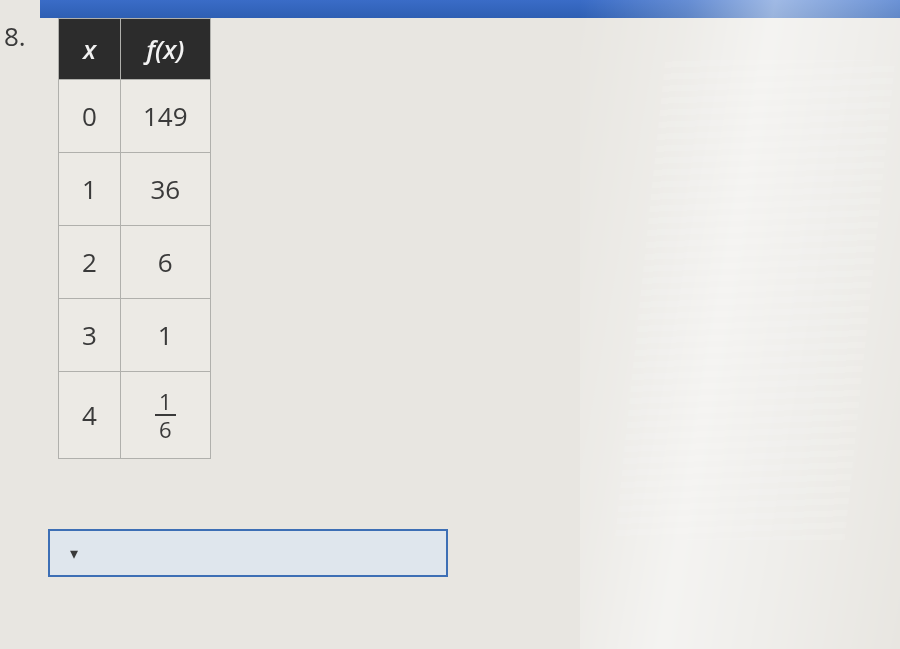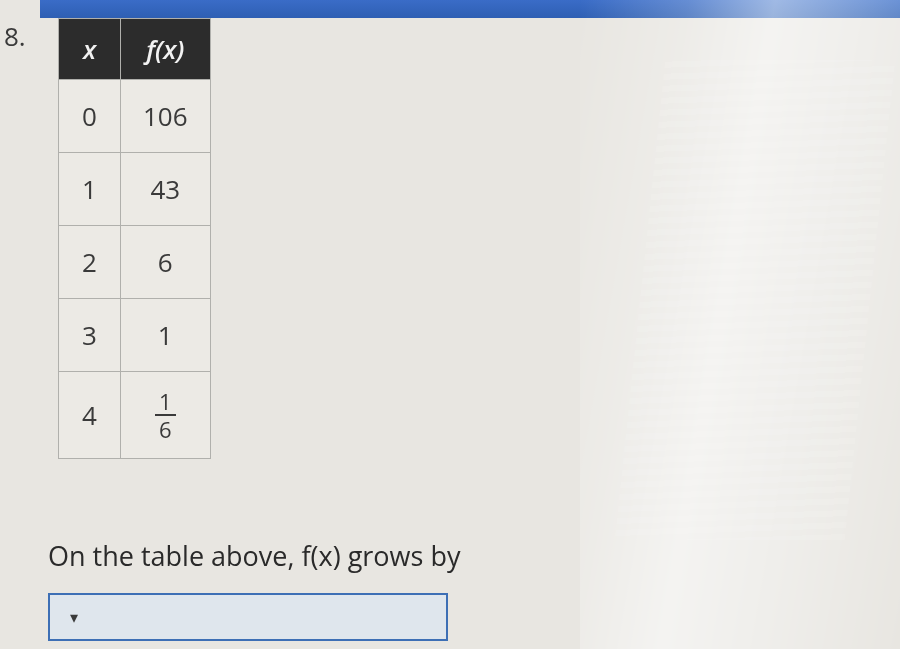--- a/index.html
+++ b/index.html
@@ -144,25 +144,25 @@
   <table class="fx">
     <thead>
       <tr>
         <th>x</th>
         <th><span>f(x)</span></th>
       </tr>
     </thead>
     <tbody>
       <tr>
         <td>0</td>
-        <td>106</td>
+        <td>149</td>
       </tr>
       <tr>
         <td>1</td>
-        <td>43</td>
+        <td>36</td>
       </tr>
       <tr>
         <td>2</td>
         <td>6</td>
       </tr>
       <tr>
         <td>3</td>
         <td>1</td>
       </tr>
       <tr>
@@ -172,21 +172,20 @@
             <span class="num">1</span>
             <span class="den">6</span>
           </span>
         </td>
       </tr>
     </tbody>
   </table>
 
   <div class="sentence-block">
     <div class="line">
-      <span>On the table above, f(x) grows by</span>
       <span class="select-box wide">
         <span class="caret">▾</span>
       </span>
     </div>
 
   </div>
 
 </div>
 
 <div class="reflection"></div>

